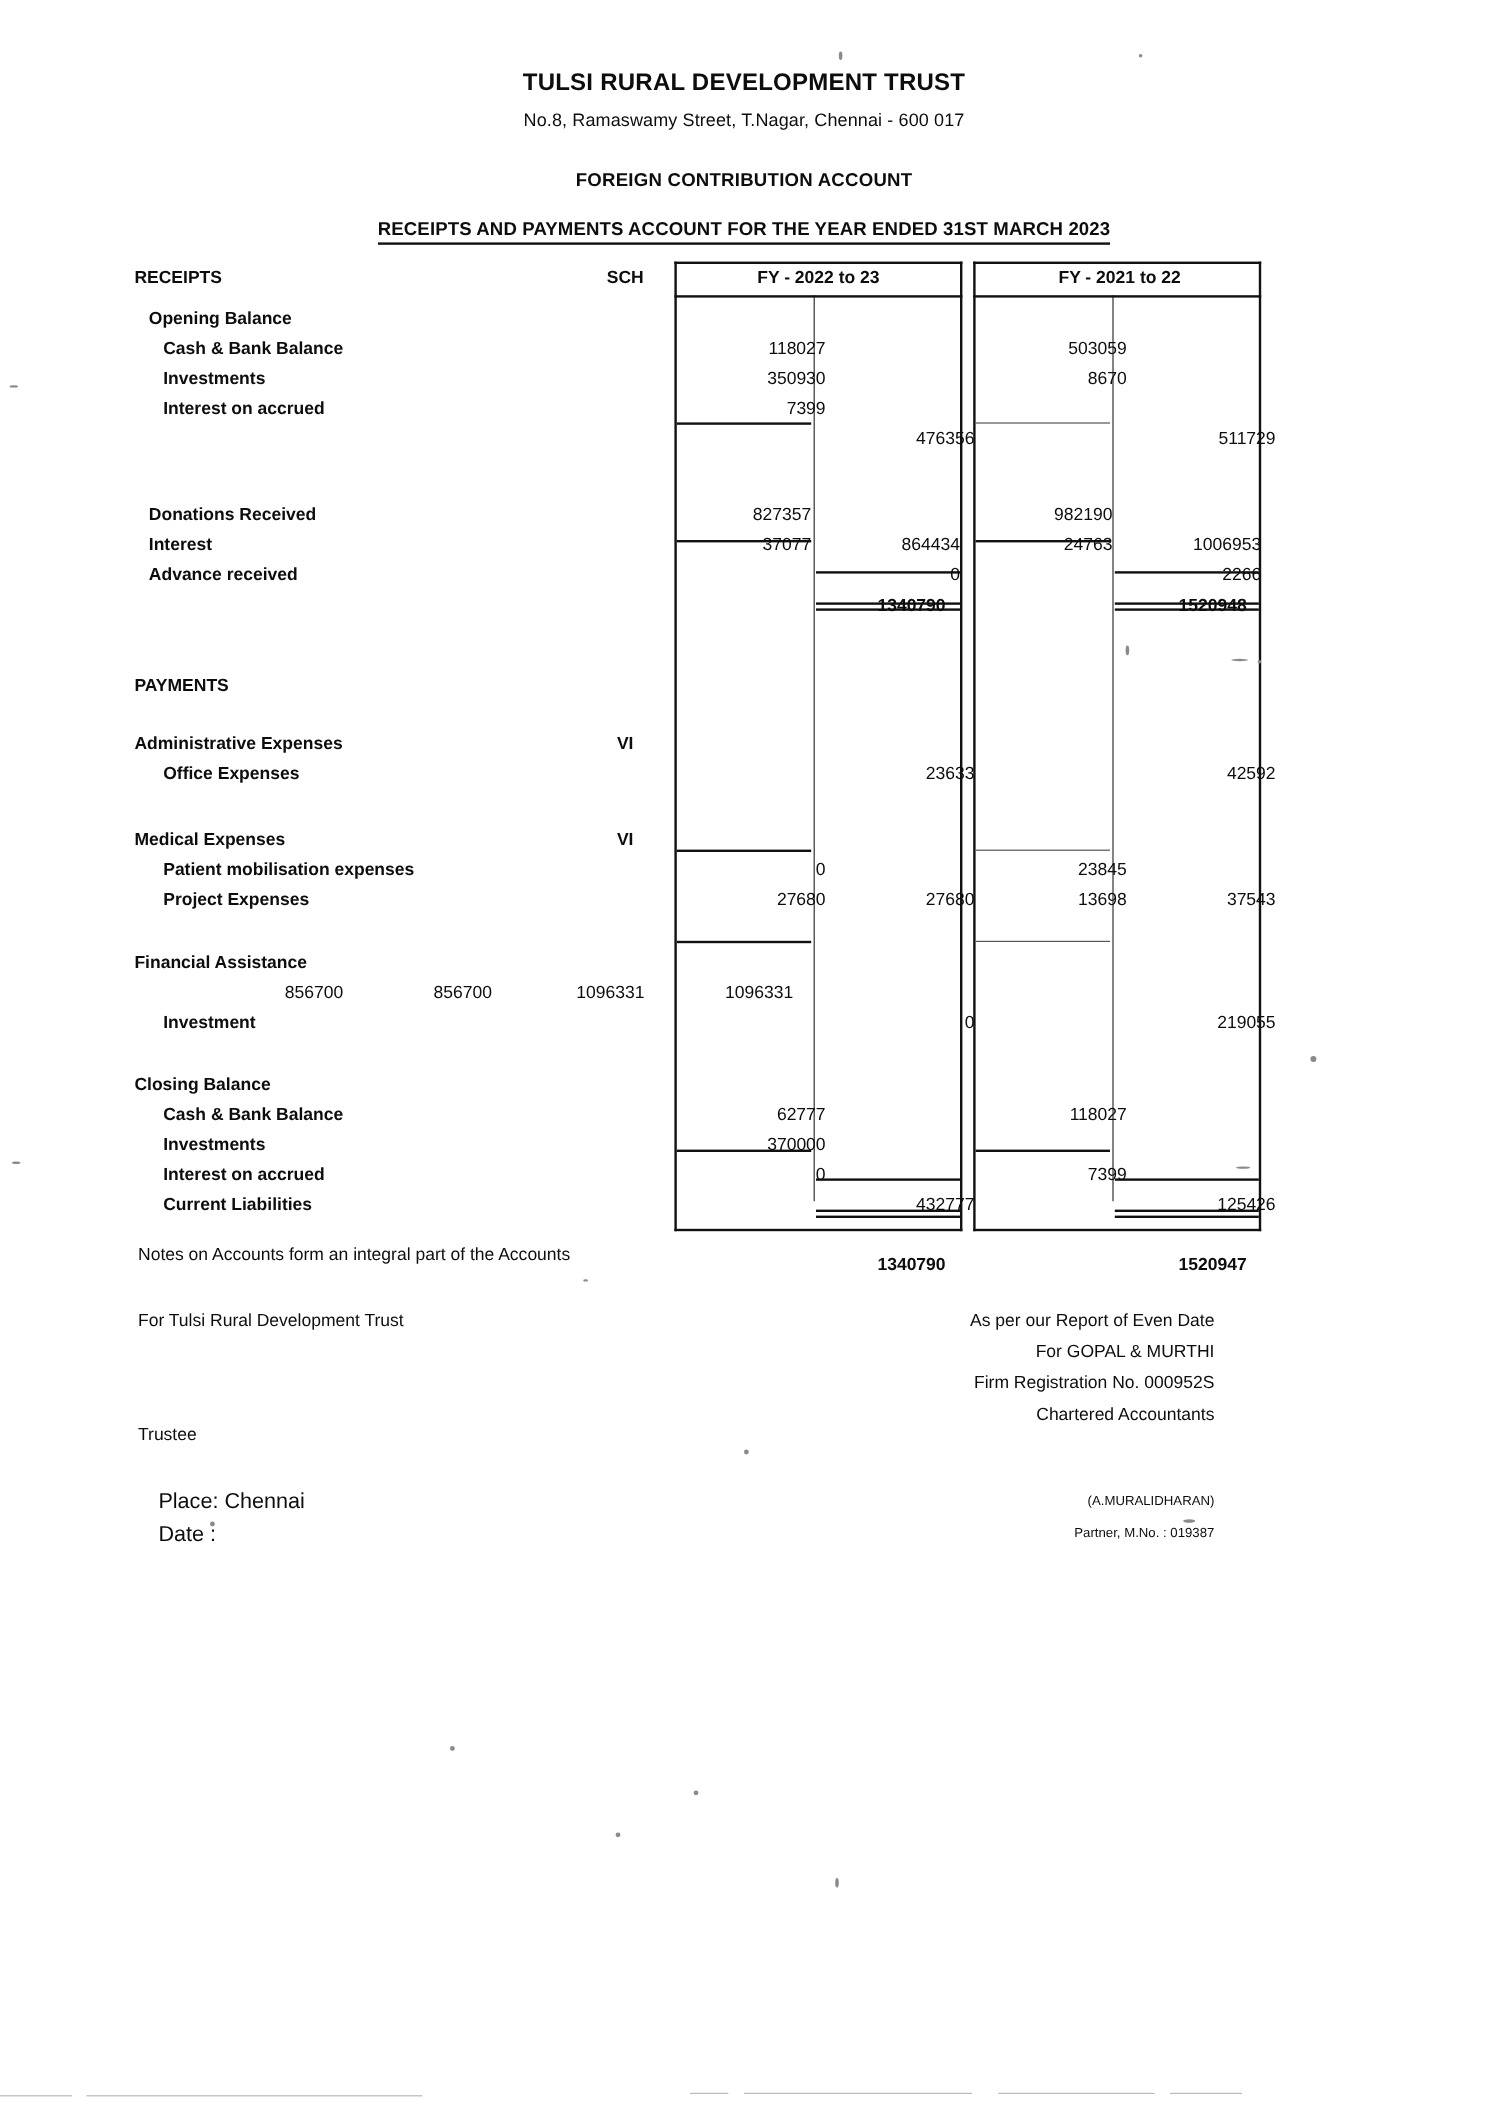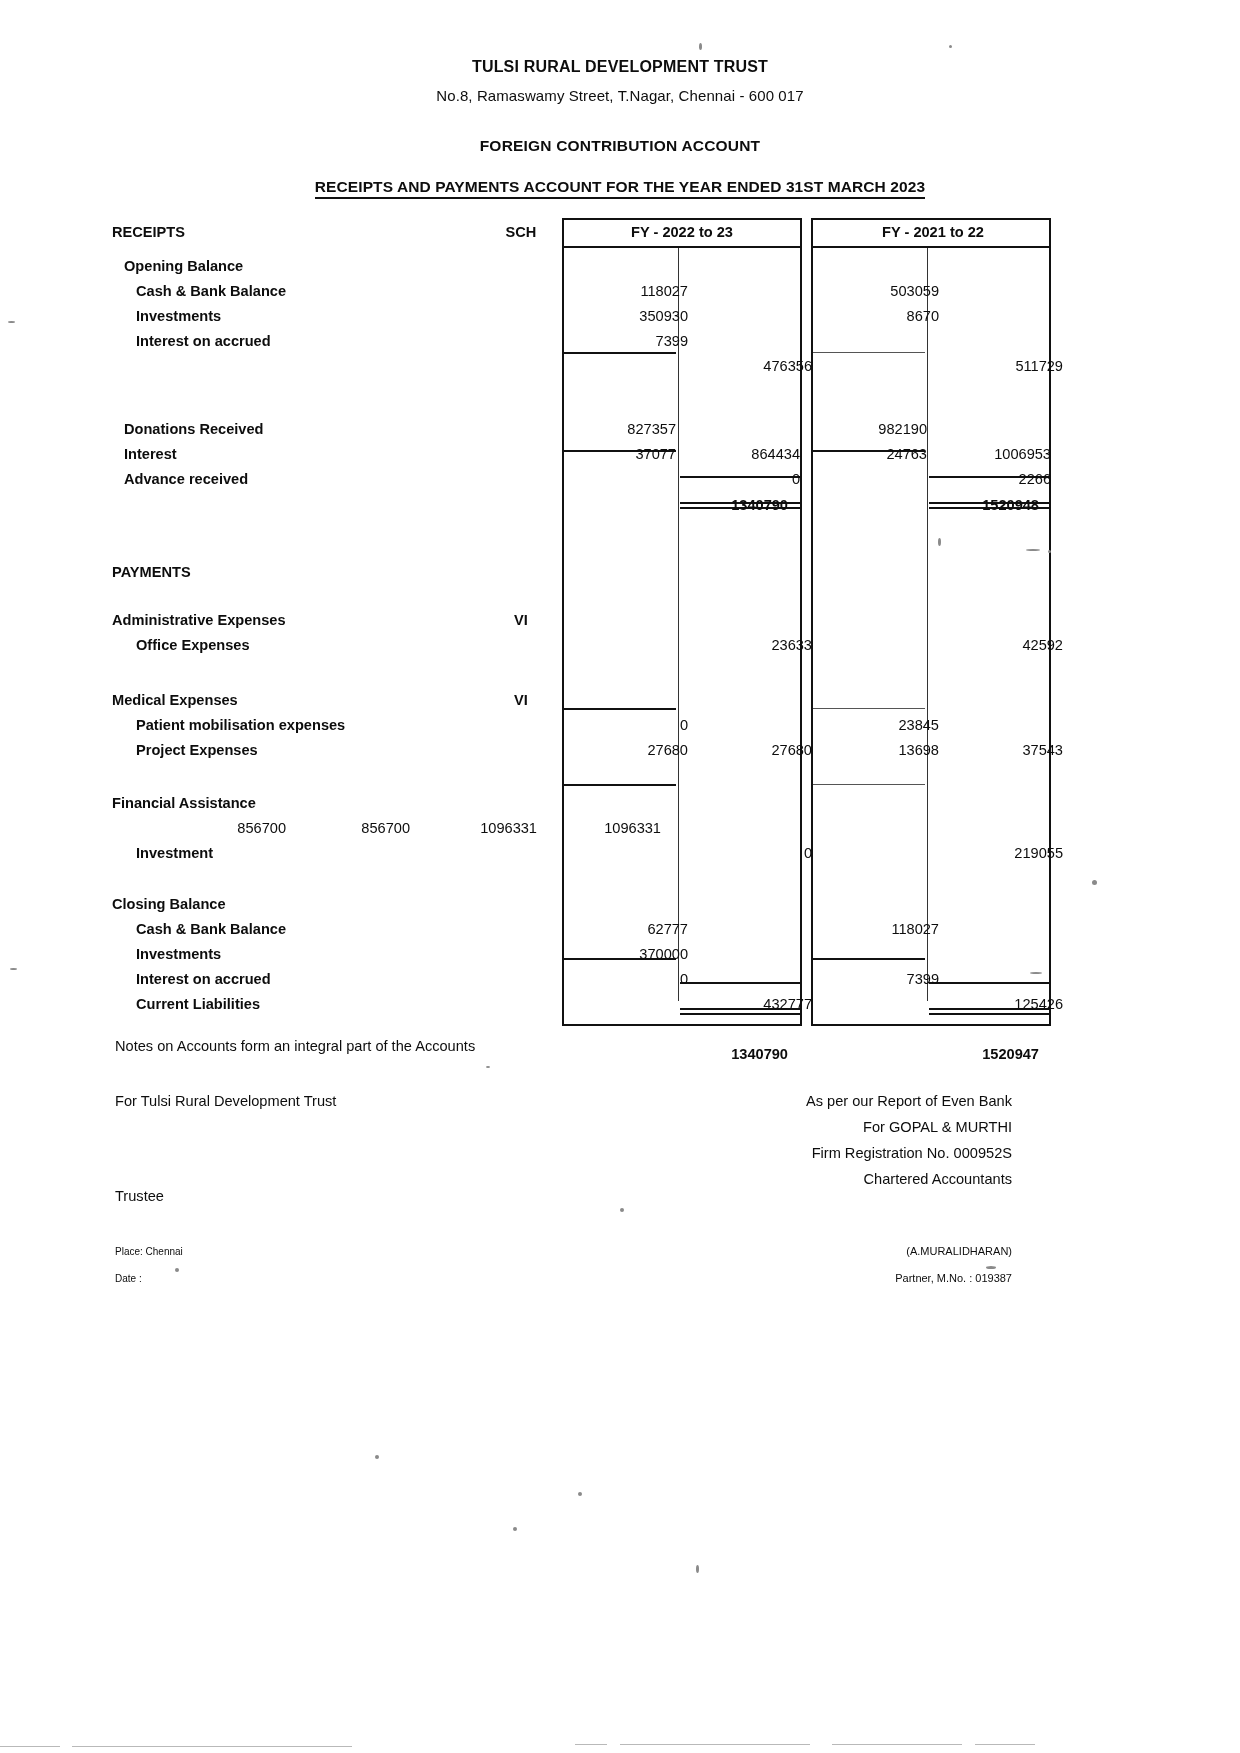--- a/index.html
+++ b/index.html
@@ -18,21 +18,21 @@
 
   .page {
     position: absolute;
     inset: 0;
     padding: 0;
   }
 
   
   .header { text-align: center; }
   .org-name {
-    font-size: 16px;
+    font-size: 20px;
     font-weight: bold;
     letter-spacing: 0.2px;
     margin-top: 58px;
   }
   .org-addr {
     font-size: 15px;
     margin-top: 11px;
     letter-spacing: 0.1px;
   }
   .fca-title {
@@ -151,23 +151,23 @@
     line-height: 26px;
   }
   .trustee {
     position: absolute;
     left: 115px;
     top: 1188px;
     font-size: 14.6px;
   }
   .place-date {
     position: absolute;
-    left: 115px;
+    left: 132px;
     top: 1238px;
-    font-size: 10px;
+    font-size: 18px;
     line-height: 27px;
   }
   .partner {
     position: absolute;
     right: 228px;
     top: 1238px;
     text-align: right;
     font-size: 11px;
     line-height: 27px;
   }
@@ -599,21 +599,21 @@
 
   </div>
 
   <div class="notes">Notes on Accounts form an integral part of the Accounts</div>
 
   <div class="sig-left">
     <div>For Tulsi Rural Development Trust</div>
   </div>
 
   <div class="sig-right">
-    <div>As per our Report of Even Bank</div>
+    <div>As per our Report of Even Date</div>
     <div>For GOPAL &amp; MURTHI</div>
     <div>Firm Registration No. 000952S</div>
     <div>Chartered Accountants</div>
   </div>
 
   <div class="trustee">Trustee</div>
 
   <div class="place-date">
     <div>Place: Chennai</div>
     <div>Date :</div>

